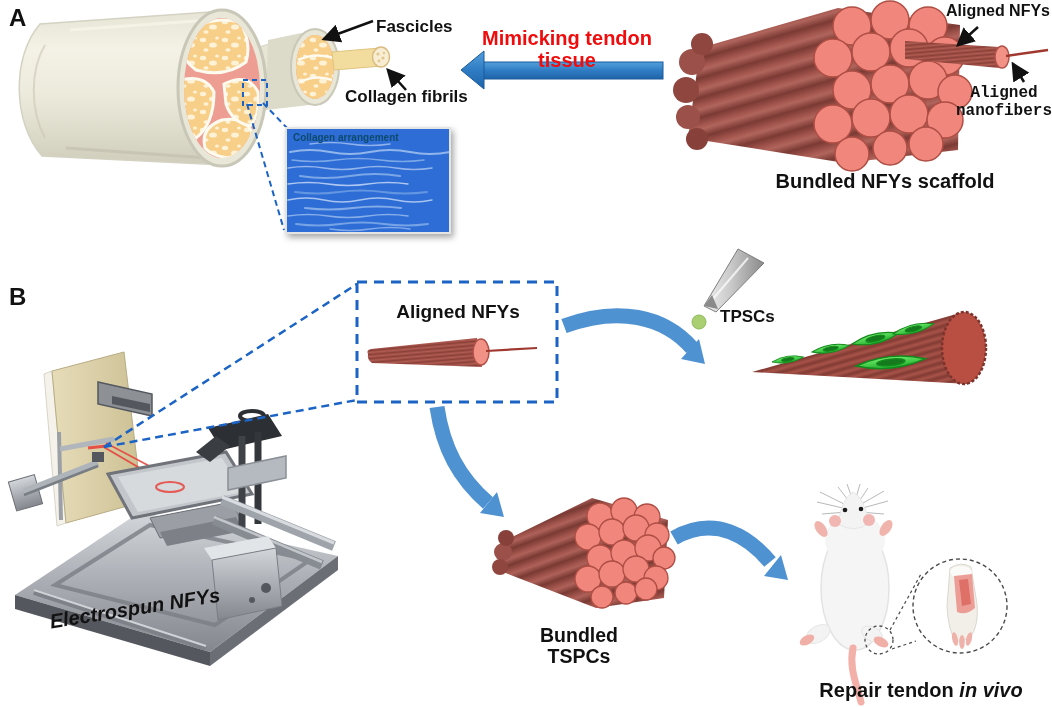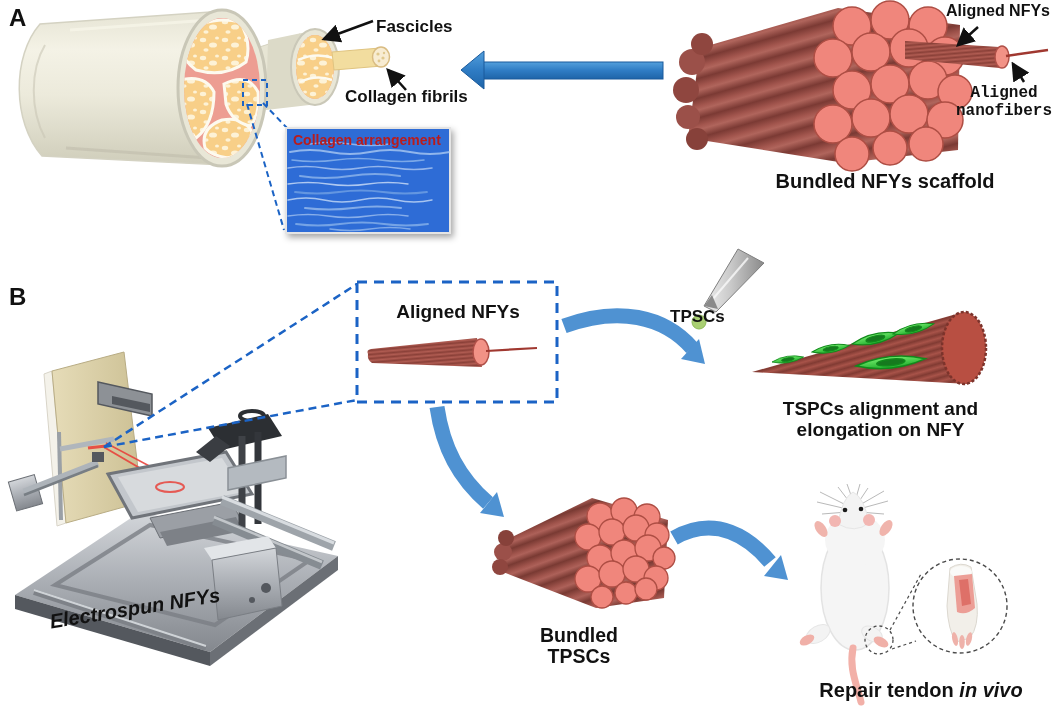--- a/index.html
+++ b/index.html
@@ -9,21 +9,21 @@
   }
   #art{position:absolute;left:0;top:0;}
   .lbl{position:absolute;font-weight:700;line-height:1.08;white-space:nowrap;}
   .panel-letter{font-size:24px;}
   .small-lbl{font-size:17px;}
   .tiny-lbl{font-size:16px;line-height:1.15;}
   .caption{font-size:20px;}
   .center{text-align:center;white-space:normal;}
   .right{text-align:right;}
   .red{color:#f00c0c;}
-  .orange{color:#b91c1c;font-size:14px;}
+  .orange{color:#0c4a6e;font-size:10px;}
   .machine-cap{transform:rotate(-9deg);font-style:italic;}
   .two-line span{display:block;}
 </style>
 </head>
 <body>
 
 <div id="stage">
 
 <svg id="art" width="1052" height="707" viewBox="0 0 1052 707">
   <defs>
@@ -395,30 +395,27 @@
     <path d="M959,580 L968,579 L971,604 L962,606 Z" fill="#de7068"></path>
     <ellipse cx="955" cy="639" rx="2.8" ry="7" fill="#efb2aa" transform="rotate(-12 955 639)"></ellipse>
     <ellipse cx="962" cy="642" rx="2.8" ry="7" fill="#efb2aa"></ellipse>
     <ellipse cx="969" cy="639" rx="2.8" ry="7" fill="#efb2aa" transform="rotate(14 969 639)"></ellipse>
   </g>
 </svg>
 
   <div class="lbl panel-letter" style="left:9px;top:5px;">A</div>
   <div class="lbl small-lbl" style="left:376px;top:6px;margin-top:12px;">Fascicles</div>
   <div class="lbl small-lbl" style="left:345px;top:88px;">Collagen fibrils</div>
+  <div class="lbl caption red center" style="left:452px;top:28px;width:230px;">Mimicking tendon tissue</div>
   <div class="lbl orange" style="left:293px;top:133px;">Collagen arrangement</div>
   <div class="lbl tiny-lbl right" style="left:946px;top:2px;width:104px;">Aligned NFYs</div>
   <div class="lbl tiny-lbl center" style="left:956px;top:84px;width:96px;white-space:normal;font-family:Liberation Mono, monospace;">Aligned nanofibers</div>
   <div class="lbl caption center" style="left:764px;top:171px;width:242px;">Bundled NFYs scaffold</div>
 
   <div class="lbl panel-letter" style="left:9px;top:284px;">B</div>
   <div class="lbl caption center machine-cap" style="left:35px;top:598px;width:200px;">Electrospun NFYs</div>
   <div class="lbl center" style="left:392px;top:302px;width:132px;font-size:19px;">Aligned NFYs</div>
-  <div class="lbl small-lbl" style="left:670px;top:308px;">TPSCs</div>
-  <div class="lbl center two-line" style="left:768px;top:399px;width:225px;font-size:19px;">
-    <span>TSPCs alignment and</span>
-    <span>elongation on NFY</span>
-  </div>
-  <div class="lbl center" style="left:508px;top:625px;width:142px;font-size:19.5px;">Bundled TPSCs</div>
+  <div class="lbl small-lbl" style="left:720px;top:308px;">TPSCs</div>
+  <div class="lbl center" style="left:508px;top:625px;width:142px;font-size:19.5px;">Bundled TSPCs</div>
   <div class="lbl caption center" style="left:790px;top:680px;width:262px;">
     <span>Repair tendon </span><span style="font-style:italic;">in vivo</span>
   </div>
 </div>
 
 </body></html>

